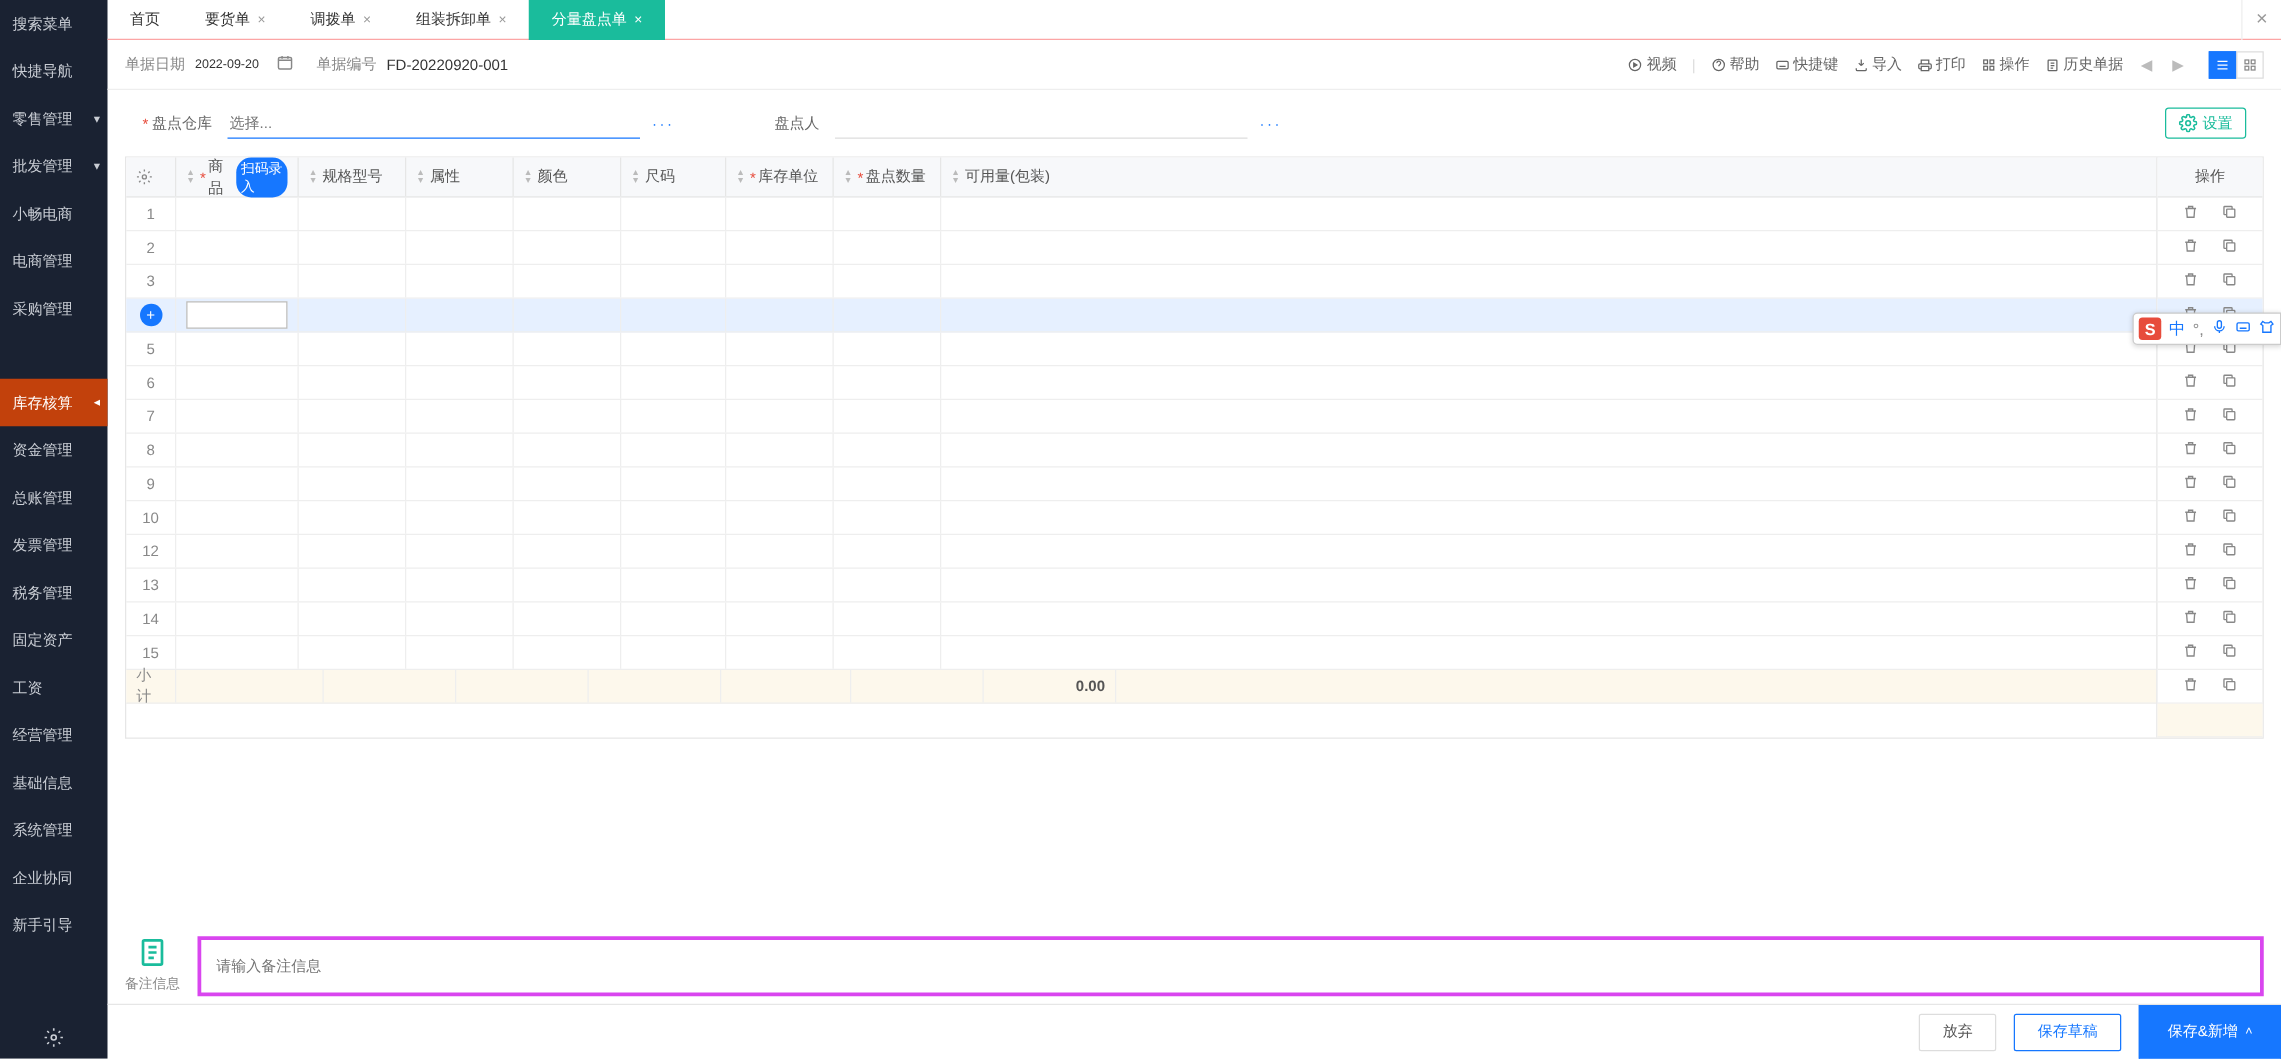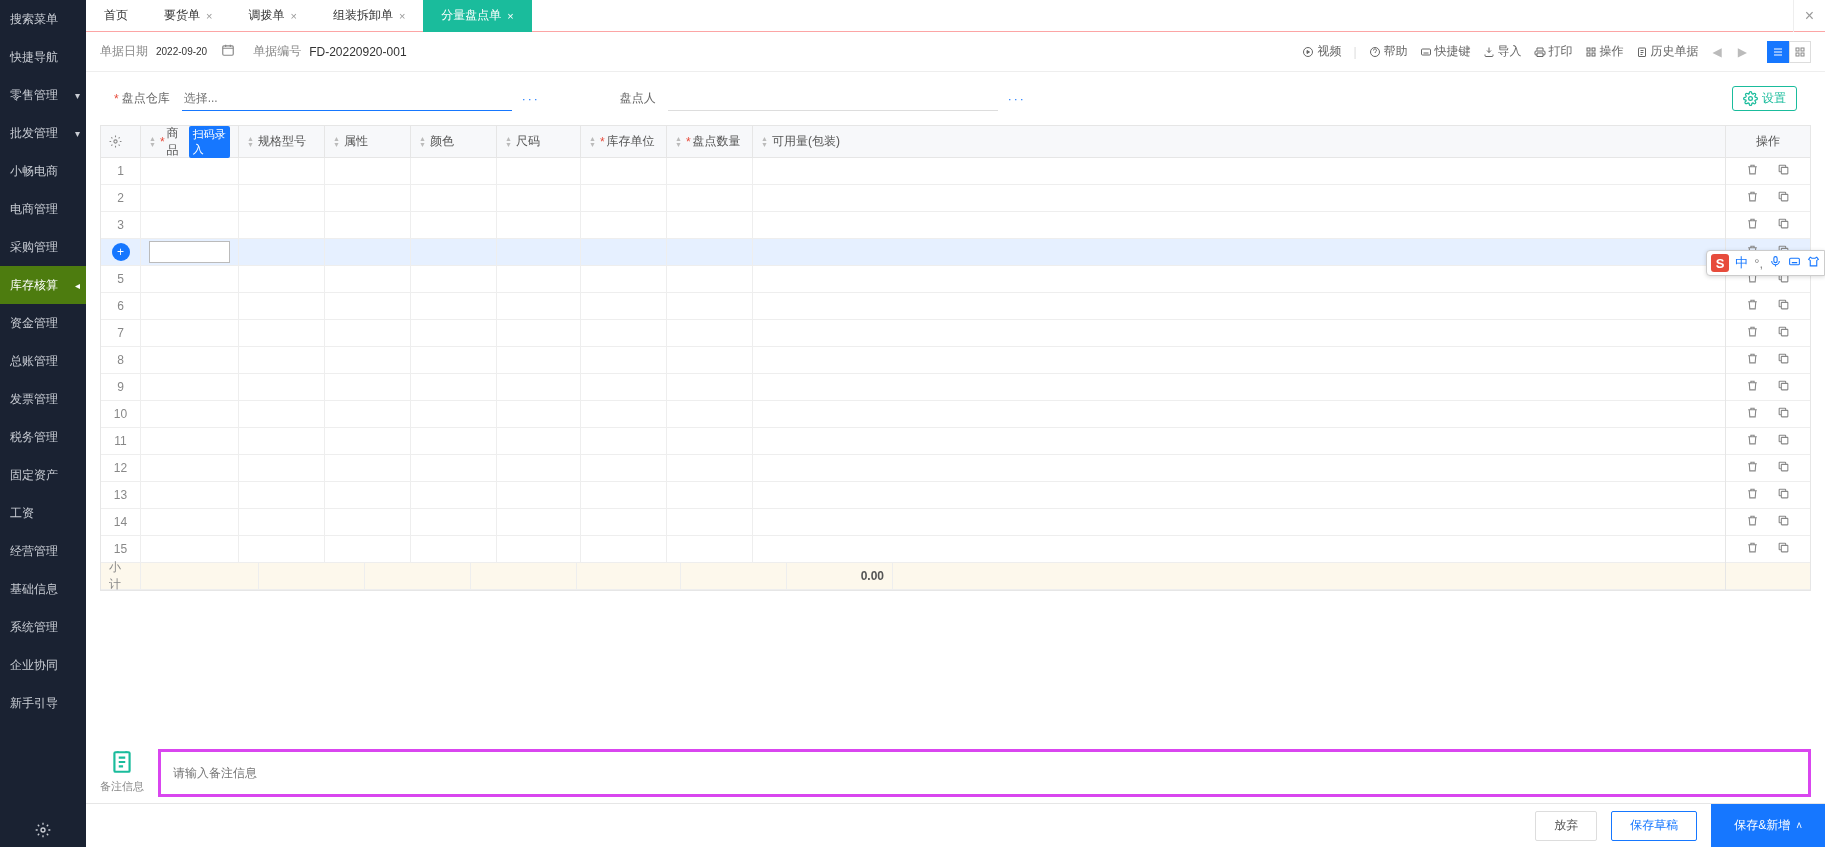--- a/index.html
+++ b/index.html
@@ -1,20 +1,20 @@
 <!DOCTYPE html>
 <html><head>
 <meta charset="utf-8">
 <style>
 *{box-sizing:border-box;margin:0;padding:0;font-family:"Microsoft YaHei",Arial,sans-serif;font-size:12px;}
 html,body{width:1825px;height:847px;overflow:hidden;background:#fff;}
 .app{display:flex;width:100%;height:100%;}
 .sidebar{width:86px;background:#1a2232;color:#c9cdd4;display:flex;flex-direction:column;flex:none;}
 .sidebar .nav-item{height:38px;display:flex;align-items:center;padding:0 10px;cursor:pointer;position:relative;color:#c9cdd4;}
-.sidebar .nav-item.active{background:#4d7c0f;color:#fff;}
+.sidebar .nav-item.active{background:#c2410c;color:#fff;margin-top:37px;}
 .sidebar .nav-item .caret{position:absolute;right:6px;font-size:10px;}
 .sidebar .settings{margin-top:auto;height:34px;display:flex;align-items:center;justify-content:center;}
 .main{flex:1;display:flex;flex-direction:column;min-width:0;}
 .tabs{display:flex;align-items:center;height:32px;border-bottom:1px solid #fca5a5;}
 .tabs .tab{height:32px;display:flex;align-items:center;padding:0 18px;color:#333;cursor:pointer;position:relative;}
 .tabs .tab.active{background:#1abc9c;color:#fff;}
 .tabs .tab .close{margin-left:6px;font-size:11px;color:#999;}
 .tabs .tab.active .close{color:#fff;}
 .tabs .spacer{flex:1;}
 .tabs .close-all{width:32px;text-align:center;color:#999;cursor:pointer;font-size:16px;border-left:1px solid #eee;height:32px;line-height:32px;}
@@ -40,21 +40,21 @@
 .filters .settings-btn{border:1px solid #1abc9c;color:#1abc9c;border-radius:3px;padding:3px 10px;cursor:pointer;display:flex;align-items:center;gap:4px;}
 .grid-wrap{flex:1;padding:0 14px;overflow:hidden;display:flex;flex-direction:column;}
 .grid{display:flex;border:1px solid #e6e6e6;}
 .grid .left{flex:1;min-width:0;}
 .grid .right{width:85px;border-left:1px solid #e6e6e6;}
 .ghead{display:flex;height:32px;background:#f7f8fa;border-bottom:1px solid #e6e6e6;}
 .ghead .cell{display:flex;align-items:center;padding:0 8px;border-right:1px solid #e6e6e6;color:#555;position:relative;}
 .ghead .cell:last-child{border-right:none;}
 .ghead .sorter{display:inline-flex;flex-direction:column;margin-right:4px;font-size:7px;line-height:6px;color:#bbb;}
 .ghead .req{color:#e74c3c;margin-right:2px;}
-.ghead .badge{background:#1677ff;color:#fff;border-radius:2px;padding:1px 4px;font-size:11px;margin-left:4px;}
+.ghead .badge{background:#1677ff;color:#fff;border-radius:12px;padding:1px 4px;font-size:11px;margin-left:4px;}
 .grow{display:flex;height:27px;border-bottom:1px solid #eee;}
 .grow .cell{border-right:1px solid #eee;display:flex;align-items:center;padding:0 8px;color:#555;}
 .grow .cell:last-child{border-right:none;}
 .grow.sel{background:#e6f0ff;}
 .grow.subtotal{background:#fdf8ec;gap:20px;}
 .grow .idx{justify-content:center;color:#888;}
 .grow .plus{width:18px;height:18px;border-radius:50%;background:#1677ff;color:#fff;display:flex;align-items:center;justify-content:center;font-size:12px;cursor:pointer;}
 .grow .cell.right-al{justify-content:flex-end;}
 .grow .cell input{width:100%;height:22px;border:1px solid #bbb;outline:none;background:#fff;}
 .right .ghead .cell,.right .grow .cell{justify-content:center;gap:18px;}
@@ -415,31 +415,20 @@
               <div class="cell c-prod"></div>
               <div class="cell c-spec"></div>
               <div class="cell c-attr"></div>
               <div class="cell c-color"></div>
               <div class="cell c-size"></div>
               <div class="cell c-unit"></div>
               <div class="cell c-qty"></div>
               <div class="cell c-avail"></div>
             </div>
             <div class="grow">
-              <div class="cell c-idx idx">11</div>
-              <div class="cell c-prod"></div>
-              <div class="cell c-spec"></div>
-              <div class="cell c-attr"></div>
-              <div class="cell c-color"></div>
-              <div class="cell c-size"></div>
-              <div class="cell c-unit"></div>
-              <div class="cell c-qty"></div>
-              <div class="cell c-avail"></div>
-            </div>
-            <div class="grow">
               <div class="cell c-idx idx">12</div>
               <div class="cell c-prod"></div>
               <div class="cell c-spec"></div>
               <div class="cell c-attr"></div>
               <div class="cell c-color"></div>
               <div class="cell c-size"></div>
               <div class="cell c-unit"></div>
               <div class="cell c-qty"></div>
               <div class="cell c-avail"></div>
             </div>

